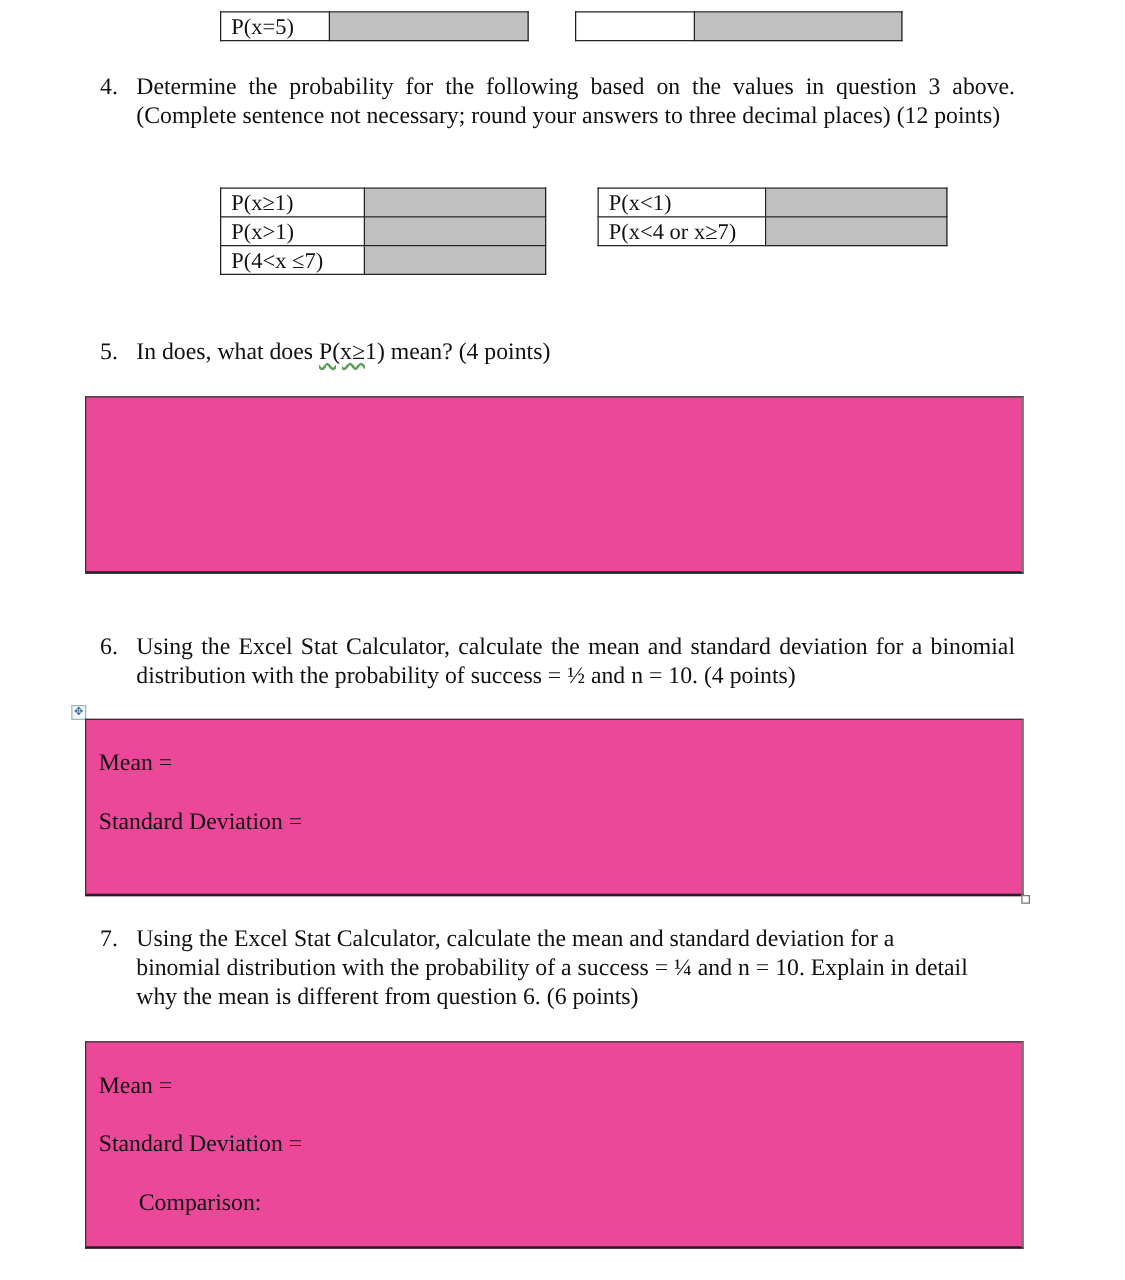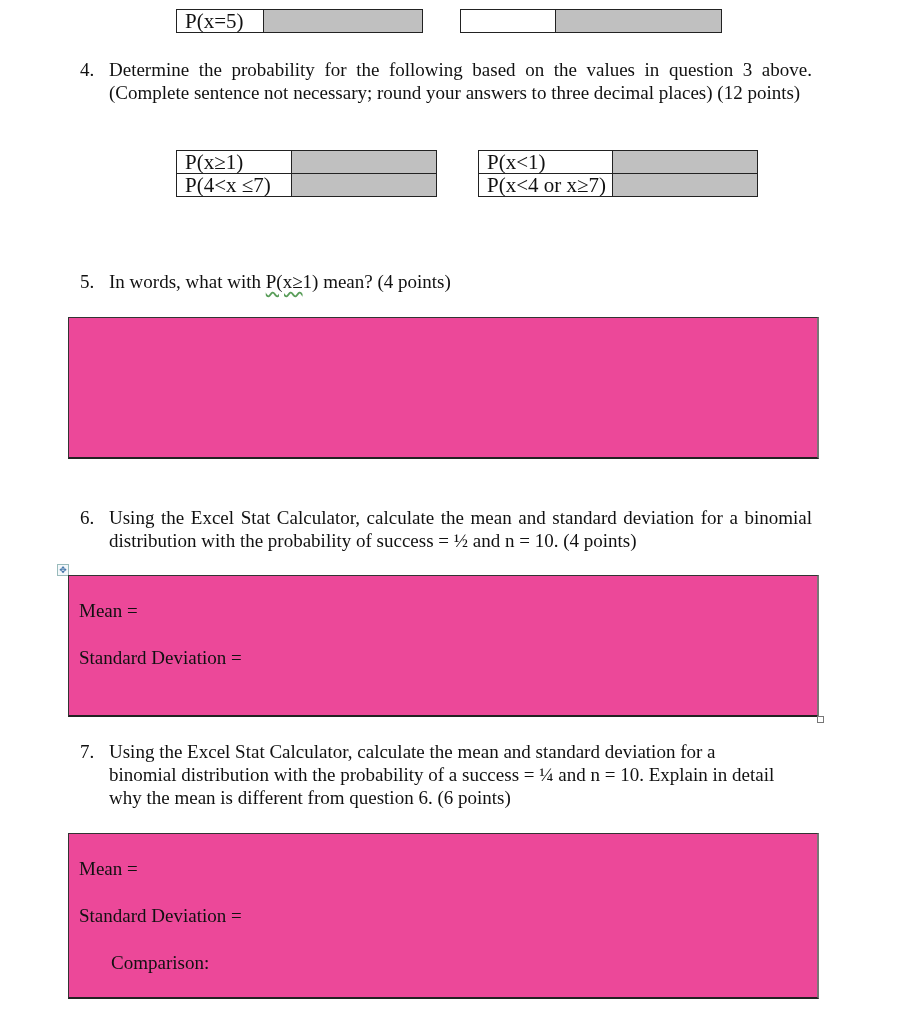--- a/index.html
+++ b/index.html
@@ -4,21 +4,21 @@
   <style>
     html, body { margin: 0; padding: 0; background: #ffffff; }
     body {
       width: 900px; height: 1024px; position: relative; overflow: hidden;
       font-family: "Liberation Serif", "DejaVu Serif", serif;
       color: #111; font-size: 19px;
     }
     table.pt { border-collapse: collapse; position: absolute; }
     table.pt td {
       border: 1px solid #222; padding: 0 0 0 8px; height: 22px; line-height: 22px;
-      font-size: 21px; white-space: nowrap;
+      font-size: 18px; white-space: nowrap;
     }
     table.pt td.ans { background: #c0c0c0; padding: 0; }
     .q { position: absolute; left: 80px; width: 732px; line-height: 23px; }
     .q .num { position: absolute; left: 0; top: 0; }
     .q .txt { margin-left: 29px; text-align: justify; }
     .box {
       position: absolute; left: 68px; width: 748px;
       background: #ec4899; border: 1px solid #333;
       border-right: 2px solid #777; border-bottom: 2px solid #222;
     }
@@ -59,20 +59,24 @@
   <div class="txt">Determine the probability for the following based on the values in question 3 above. (Complete sentence not necessary; round your answers to three decimal places) (12 points)</div>
 </div>
 
 <table class="pt" style="left:176px; top:150px;">
   <tbody>
       <tr>
     <td style="width:106px;">P(x≥1)</td>
     <td class="ans" style="width:144px;"></td>
   </tr>
   <tr>
+    <td>P(x&gt;1)</td>
+    <td class="ans"></td>
+  </tr>
+  <tr>
     <td>P(4&lt;x ≤7)</td>
     <td class="ans"></td>
   </tr>
 </tbody>
   </table>
 
 <table class="pt" style="left:478px; top:150px;padding-left:24px;">
   <tbody>
       <tr>
     <td style="width:125px;">P(x&lt;1)</td>
@@ -80,21 +84,21 @@
   </tr>
   <tr>
     <td>P(x&lt;4 or x≥7)</td>
     <td class="ans"></td>
   </tr>
 </tbody>
   </table>
 
 <div class="q" style="top:270px;">
   <span class="num">5.</span>
-  <div class="txt" style="text-align:left;"><span>In words, what with </span><span class="ul-wavy">P(x≥</span><span>1) mean? (4 points)</span></div>
+  <div class="txt" style="text-align:left;"><span>In does, what does </span><span class="ul-wavy">P(x≥</span><span>1) mean? (4 points)</span></div>
 </div>
 
 <div class="box" style="top:317px; height:139px;">
   <span class="line" style="top:8px;"></span>
 </div>
 
 <div class="q" style="top:506px;">
   <span class="num">6.</span>
   <div class="txt">Using the Excel Stat Calculator, calculate the mean and standard deviation for a binomial distribution with the probability of success = ½ and n = 10. (4 points)</div>
 </div>

